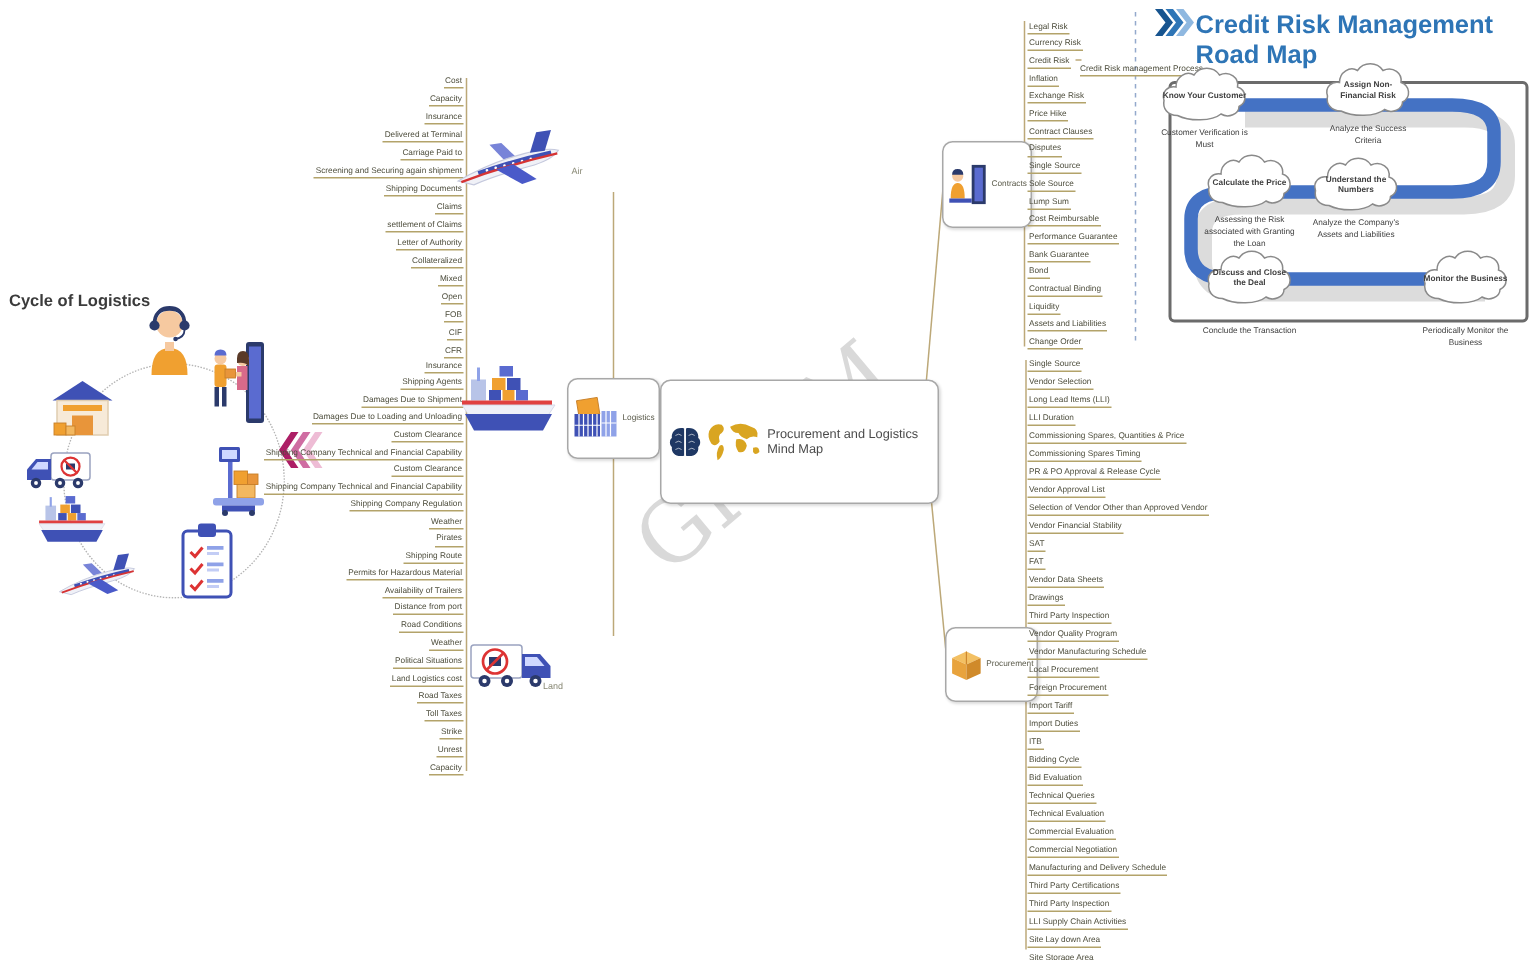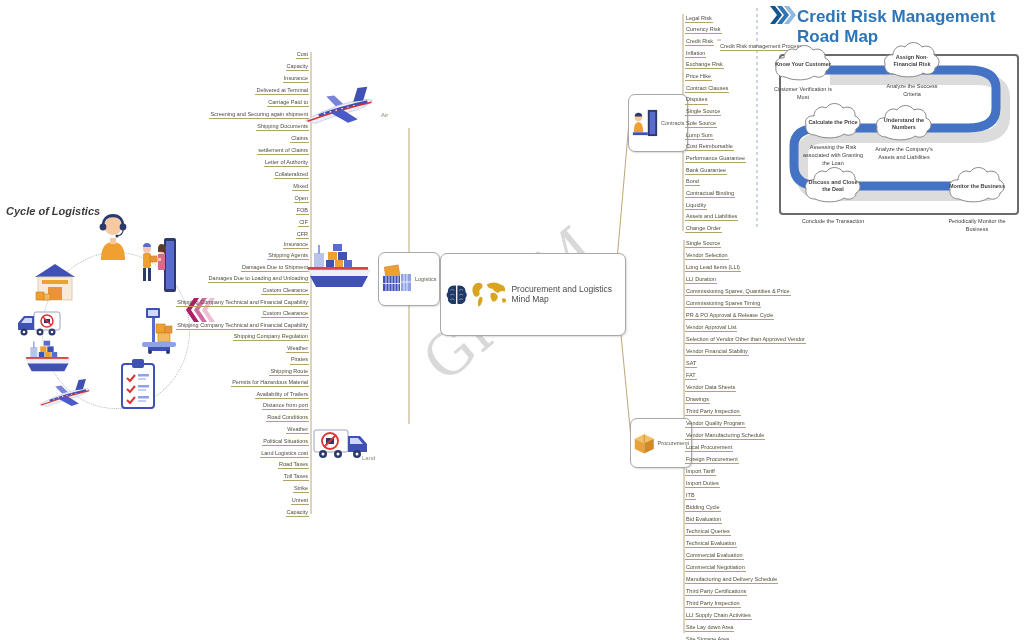--- a/index.html
+++ b/index.html
@@ -32,21 +32,21 @@
         box-shadow:1px 1px 2px rgba(0,0,0,.14);display:flex;align-items:center;}
   #center-node{left:440px;top:253px;width:176px;height:49px;padding:16px 4px;gap:2px;}
   #center-node .label{font-size:8.5px;color:#4a4a4a;line-height:1.15;}
   #logistics-node{left:378px;top:252px;width:56px;height:48px;padding:2px;gap:2px;}
   #contracts-node{left:628px;top:94px;width:54px;height:52px;padding:2px;gap:2px;}
   #procurement-node{left:630px;top:418px;width:56px;height:44px;padding:2px;gap:2px;}
   .node .small-label{font-size:5.5px;color:#5a5a4a;line-height:1.1;}
   .branch-label{font-size:6px;color:#8a8a76;}
 
   
-  #cycle{left:0;top:200px;width:235px;height:258px;font-style:italic;}
+  #cycle{left:0;top:190px;width:235px;height:258px;}
   #cycle-title{left:6px;top:5px;font-size:11px;font-weight:bold;color:#3b3b3b;}
   #cycle-circle{left:42px;top:52px;width:146px;height:155px;border:1.5px dotted #b5b5b5;
                 border-radius:50%;}
 
   
   #roadmap{left:768px;top:0;width:256px;height:250px;}
   #roadmap-title{left:29px;top:7px;font-size:17px;font-weight:bold;color:#2e75b6;}
   #roadmap-box{left:11px;top:54px;width:236px;height:157px;border:2px solid #6b6b6b;
                border-radius:4px;}
   .step{position:absolute;width:64px;text-align:center;}

